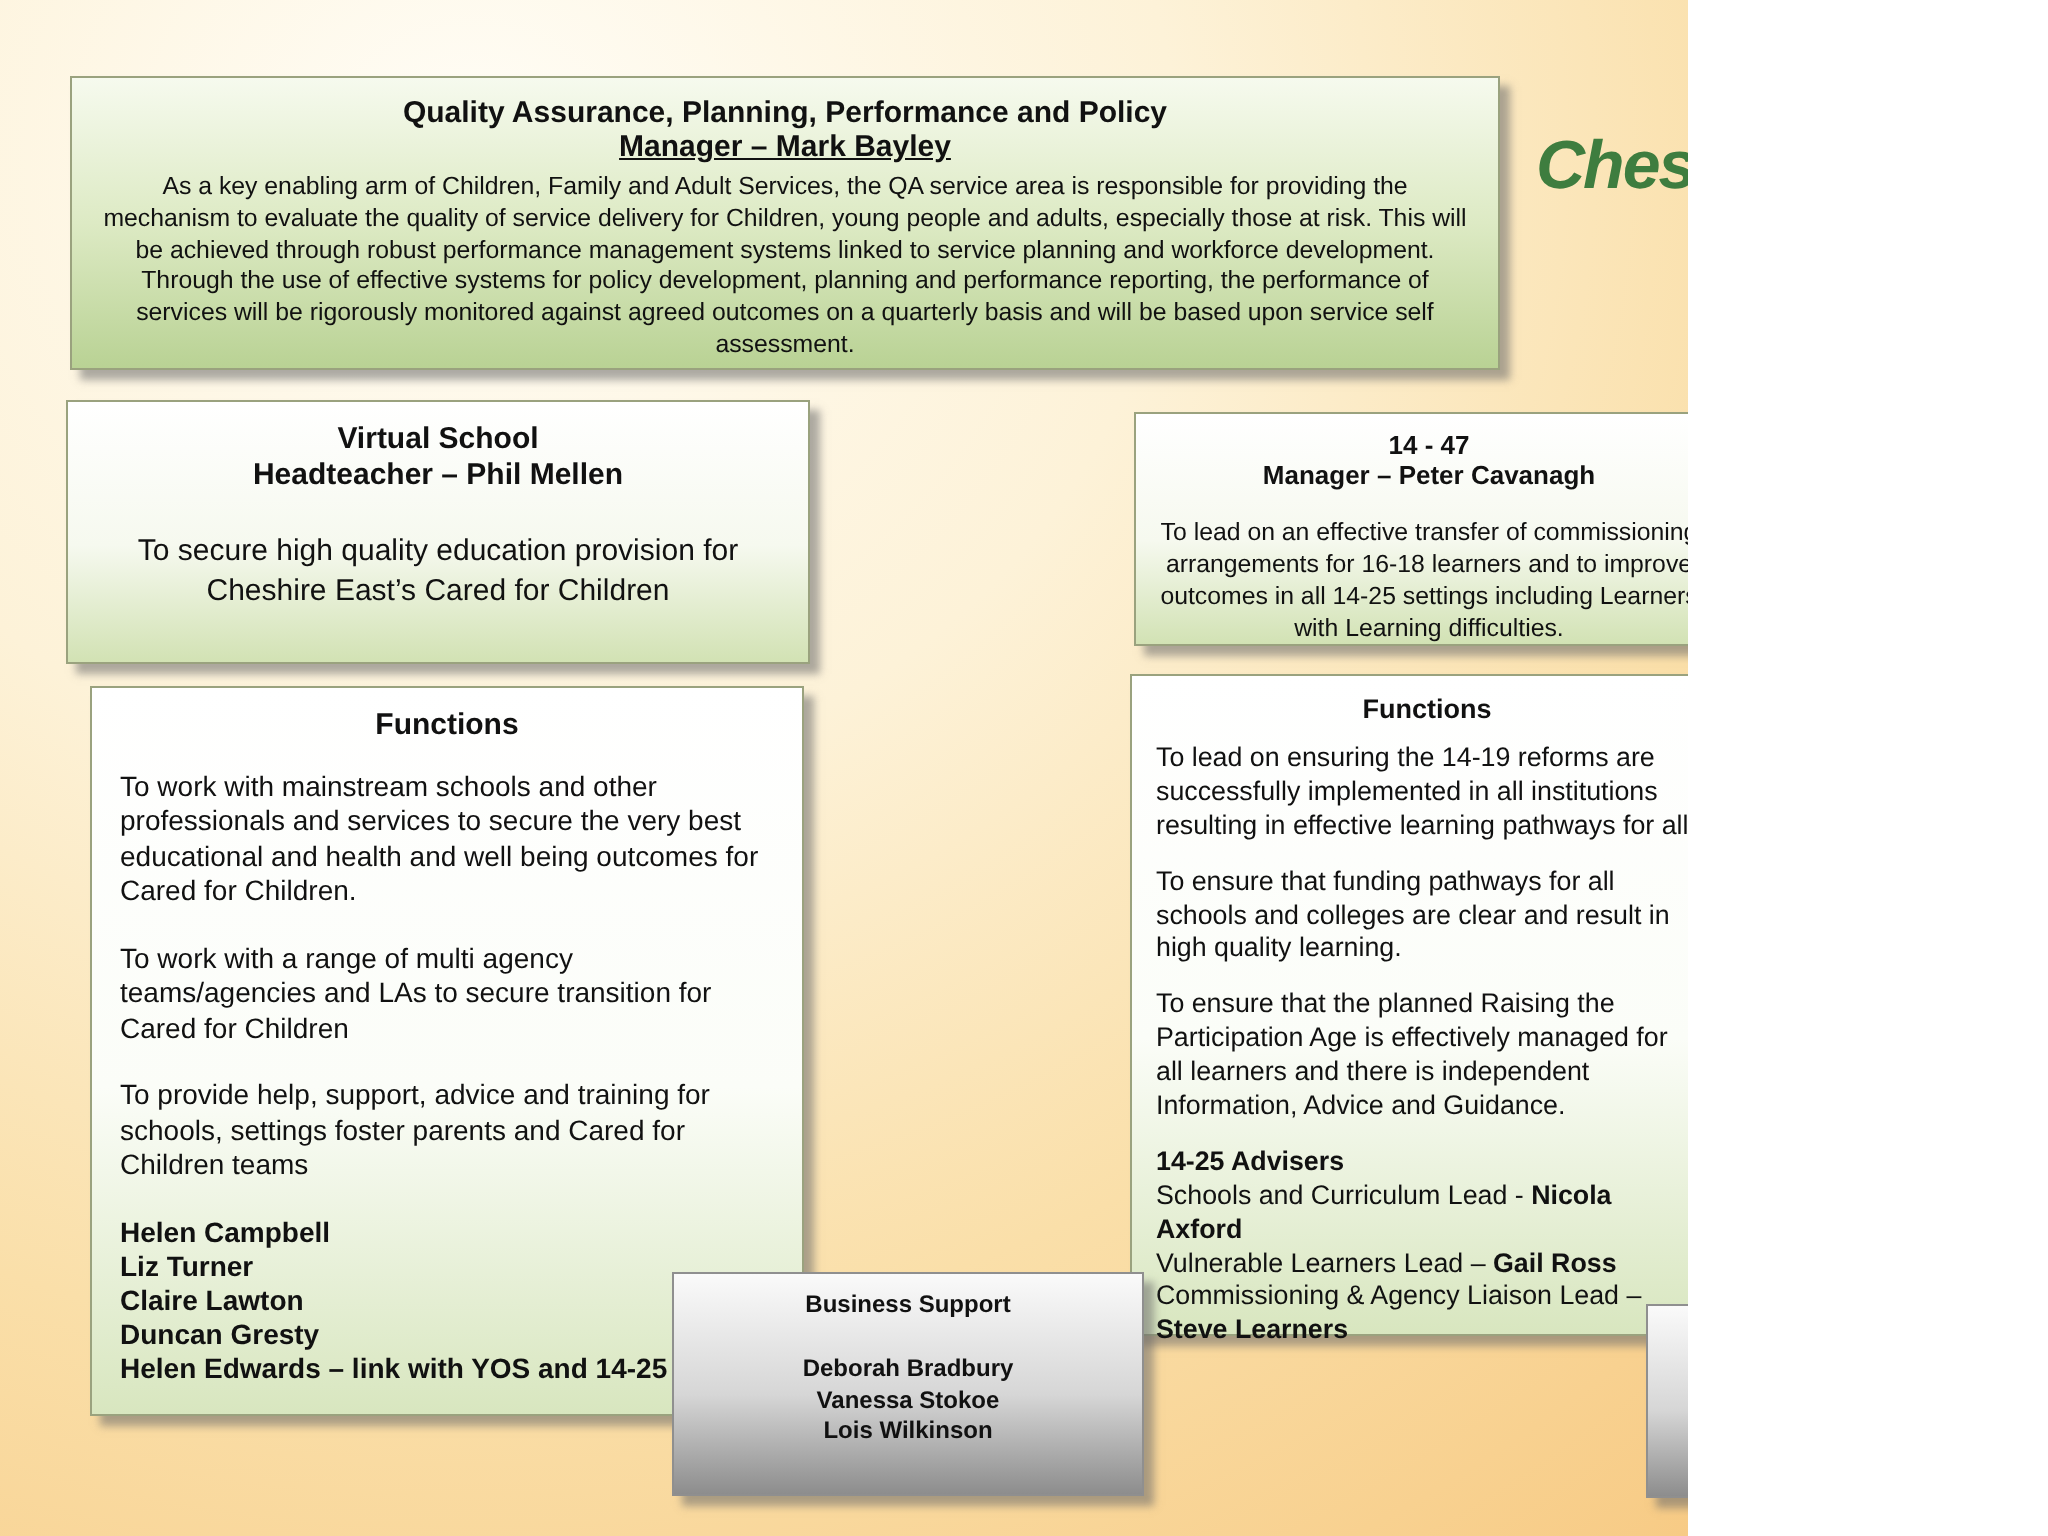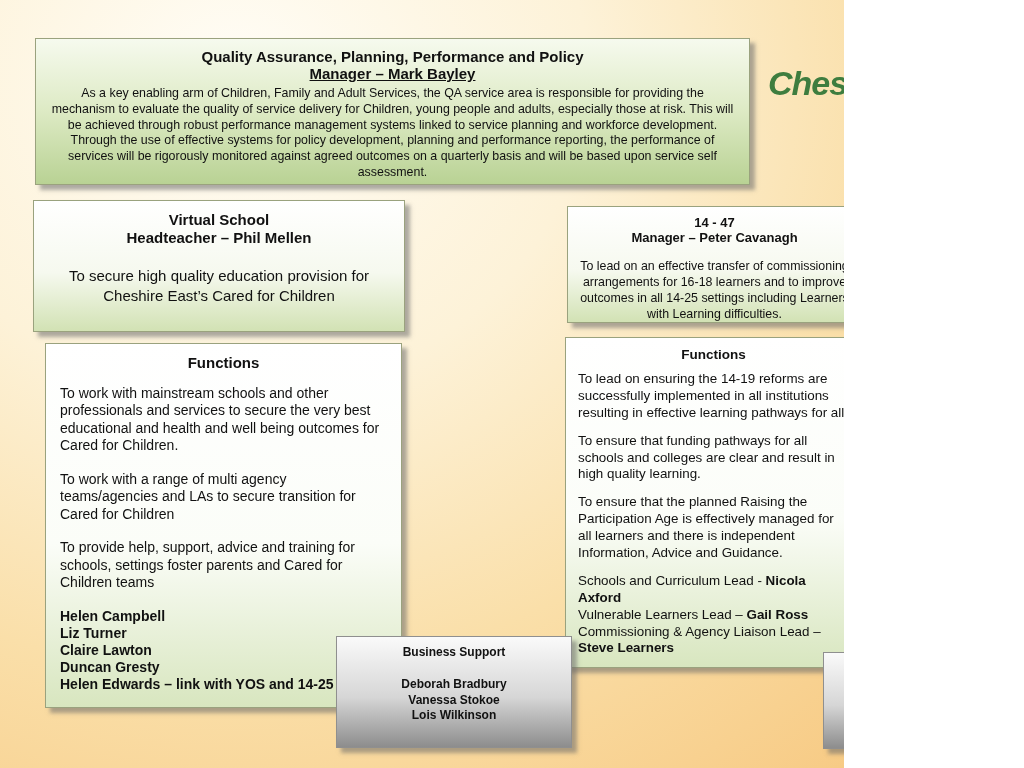--- a/index.html
+++ b/index.html
@@ -122,20 +122,21 @@
     <div class="t">14 - 47</div>
     <div class="m">Manager – Peter Cavanagh</div>
     <div class="b">To lead on an effective transfer of commissioning arrangements for 16-18 learners and to improve outcomes in all 14-25 settings including Learners with Learning difficulties.</div>
   </div>
 
   <div class="box green-pale rf-box">
     <div class="t">Functions</div>
     <p>To lead on ensuring the 14-19 reforms are successfully implemented in all institutions resulting in effective learning pathways for all.</p>
     <p>To ensure that funding pathways for all schools and colleges are clear and result in high quality learning.</p>
     <p>To ensure that the planned Raising the Participation Age is effectively managed for all learners and there is independent Information, Advice and Guidance.</p>
+    <div class="adv-h">14-25 Advisers</div>
     <div class="adv-line"><span>Schools and Curriculum Lead - </span><span class="nm">Nicola Axford</span></div>
     <div class="adv-line"><span>Vulnerable Learners Lead – </span><span class="nm">Gail Ross</span></div>
     <div class="adv-line"><span>Commissioning &amp; Agency Liaison Lead – </span><span class="nm">Steve Learners</span></div>
   </div>
 
   <div class="box gray bs-mid">
     <div class="t">Business Support</div>
     <div class="names">
       <div>Deborah Bradbury</div>
       <div>Vanessa Stokoe</div>

